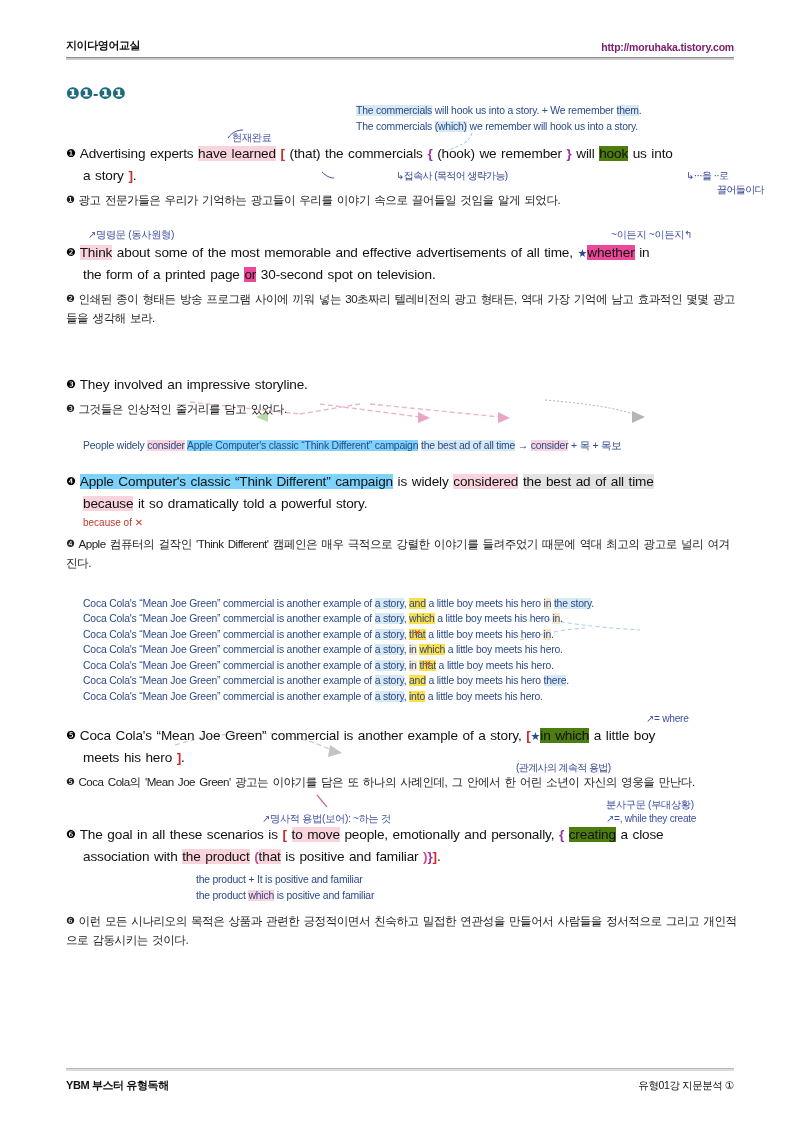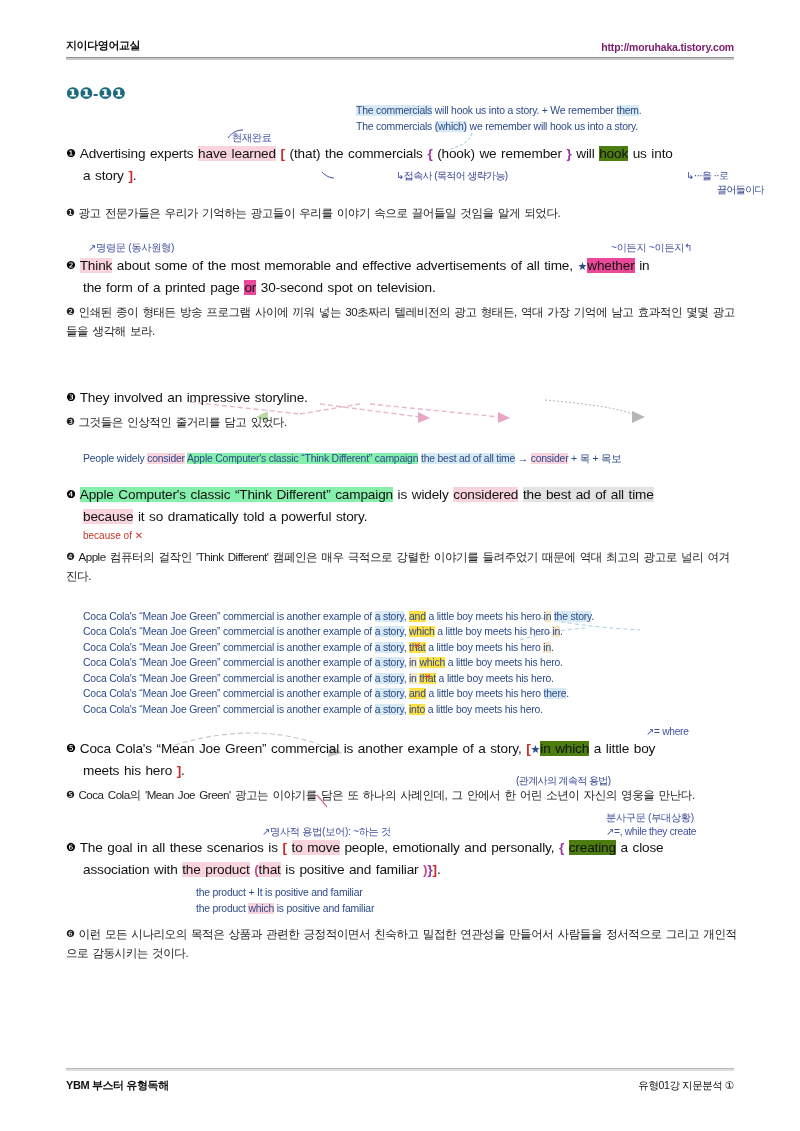--- a/index.html
+++ b/index.html
@@ -108,21 +108,21 @@
   .anl-stack { line-height: 15.5px; }
 
   
   .abs { position: absolute; }
 
   
   .hl-pink   { background: #f9d4dd; }
   .hl-pink2  { background: #ec4899; }
   .hl-blue   { background: #4d7c0f; }
   .hl-blue2  { background: #d7e9f2; }
-  .hl-green  { background: #86efac; margin-top: 12px; }
+  .hl-green  { background: #7dd3fc; margin-top: 12px; }
   .hl-grey   { background: #e3e3e3; }
   .hl-yellow { background: #f6e7c8; }
   .hl-teal   { background: #fde047; }
 
   .br-red    { color:#cf2b2b; font-weight:700; }
   .br-purple { color:#9b2fa0; font-weight:700; }
   .br-pink   { color:#d04a8c; font-weight:700; }
   .star      { color:#2b4a8b; font-size:11px; }
   .strike-x  { position:relative; }
   .strike-x::after{
@@ -199,21 +199,21 @@
     </div>
 
     <div class="note-ko note abs" style="left:330px; top:26px;">
       <span class="hook">↳</span><span>접속사 (목적어 생략가능)</span>
     </div>
     <div class="note-ko note abs" style="left:620px; top:26px;">
       <span class="hook">↳</span><span>···을 ··로</span>
     </div>
     <div class="note-ko note abs" style="left:630px; top:40px;margin-left:21px;">끌어들이다</div>
 
-    <div class="ko-line" style="margin-top:16px;">
+    <div class="ko-line" style="margin-top:3px;">
       <span class="num">❶</span><span>광고 전문가들은 우리가 기억하는 광고들이 우리를 이야기 속으로 끌어들일 것임을 알게 되었다.</span>
     </div>
   </div>
 
   <div class="blk" style="margin-top:32px;">
     <div class="note abs" style="left:22px; top:-14px;">
       <span class="hook">↗</span><span>명령문 (동사원형)</span>
     </div>
     <div class="note abs" style="left:545px; top:-14px;">
       <span>~이든지 ~이든지</span><span class="hook">↰</span>

